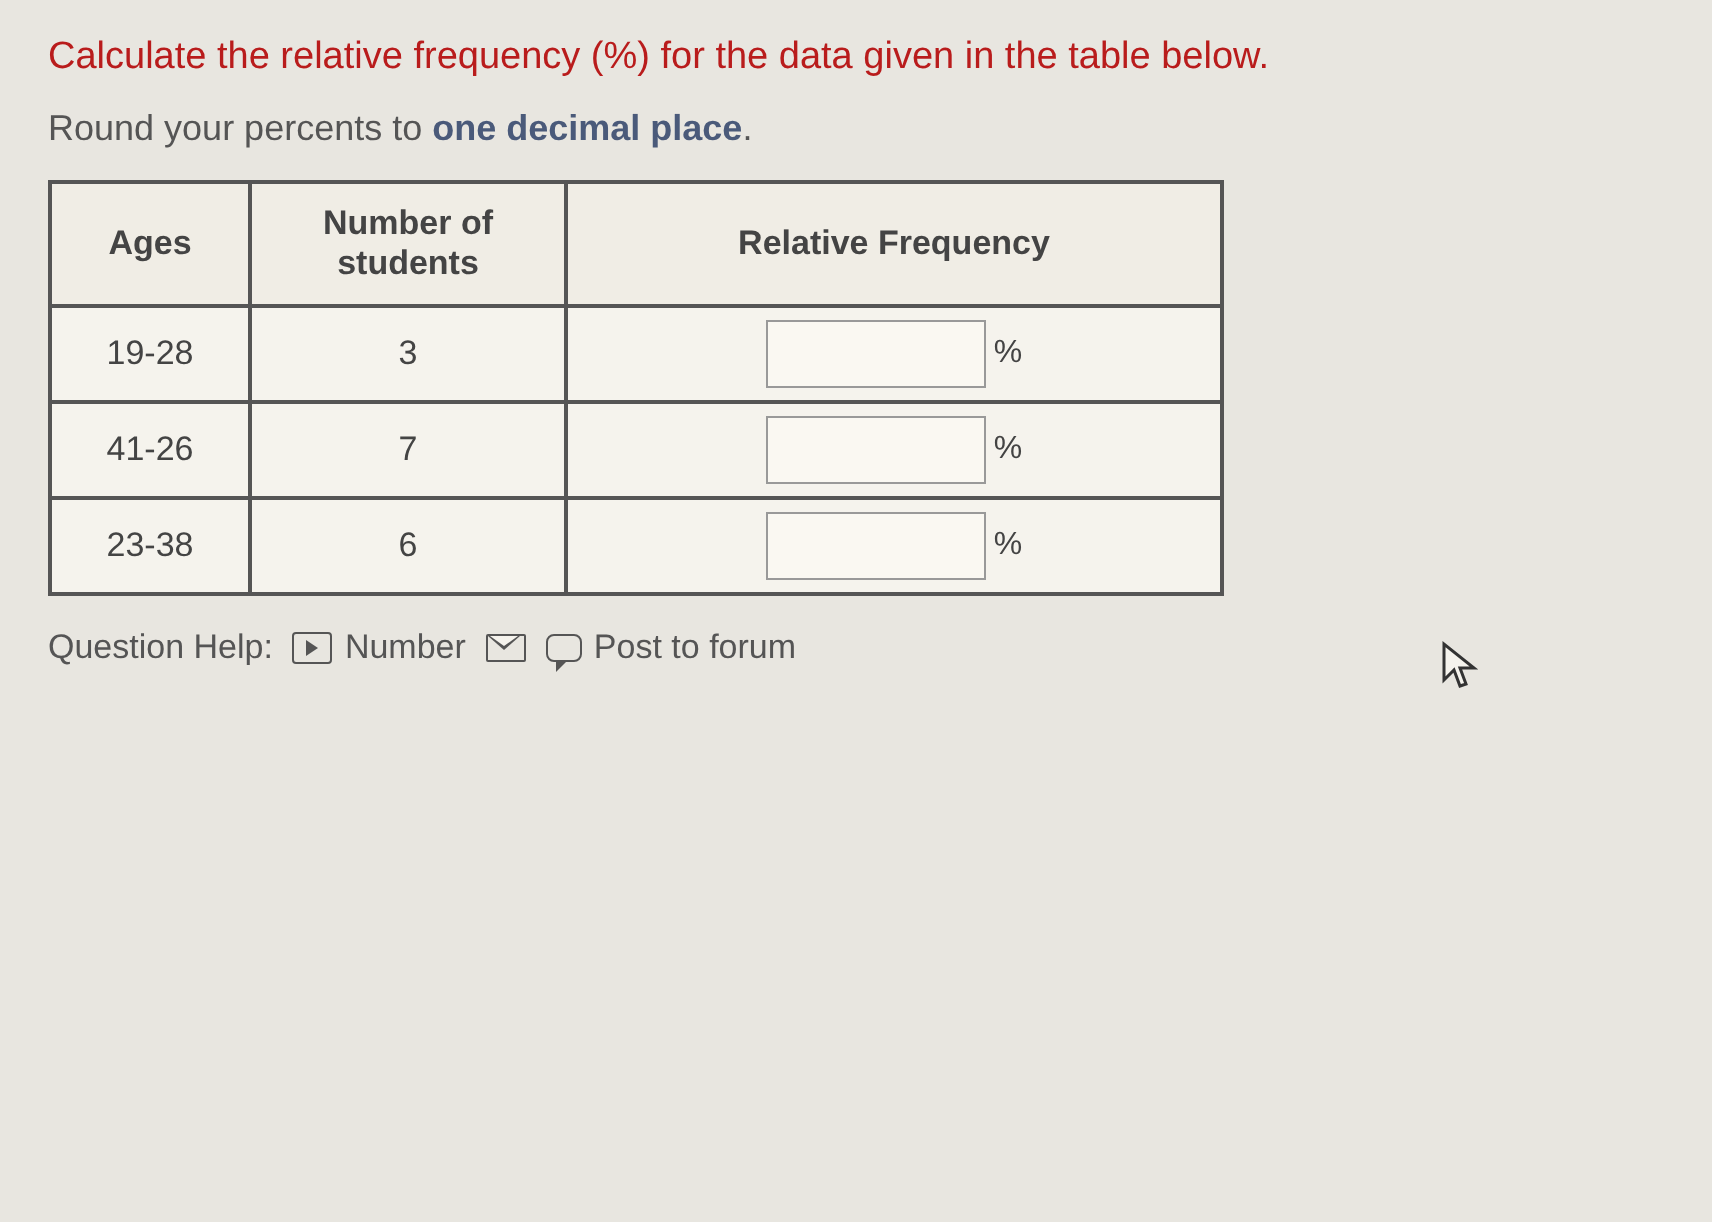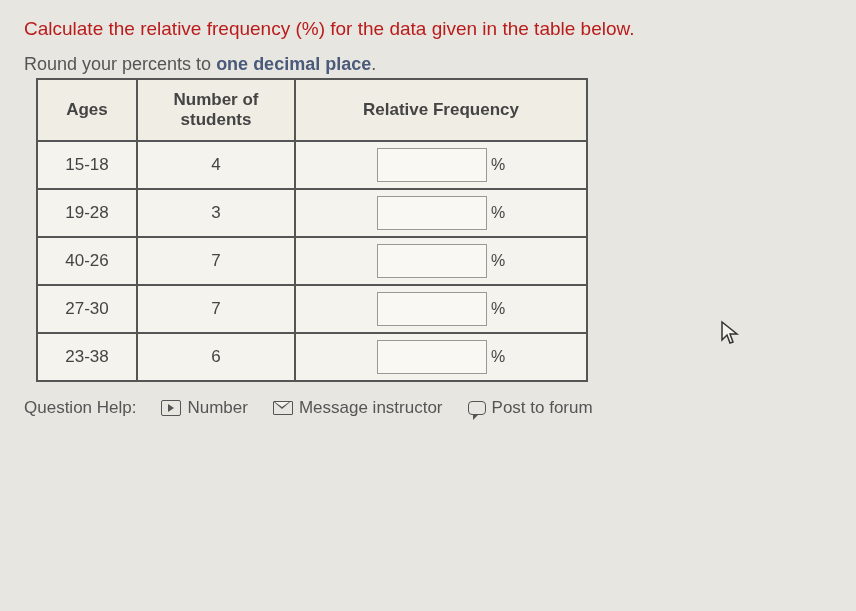--- a/index.html
+++ b/index.html
@@ -17,50 +17,49 @@
       position: relative;
     }
     .instruction {
       font-size: 19px;
       color: #b91c1c;
       margin-bottom: 14px;
     }
     .sub-instruction {
       font-size: 18px;
       color: #555;
-      margin-bottom: 3px;
+      margin-bottom: 15px;
     }
     .bold-blue {
       color: #4a5a7a;
       font-weight: bold;
     }
     table {
       border-collapse: collapse;
       background: #f5f3ed;
-      margin-left: 12px;
     }
     th, td {
       border: 2px solid #555;
       padding: 10px 14px;
       text-align: center;
       font-size: 17px;
       color: #444;
     }
     th {
       font-weight: bold;
       background: #f0ede5;
     }
     .ages-col {
       width: 100px;
     }
     .num-col {
       width: 158px;
     }
     .freq-col {
-      width: 292px;
+      width: 328px;
     }
     .freq-cell {
       padding: 6px;
     }
     .input-wrap {
       display: inline-flex;
       align-items: center;
       gap: 4px;
     }
     .freq-input {
@@ -74,21 +73,21 @@
     .percent-sign {
       font-size: 16px;
       color: #444;
     }
     .help-row {
       margin-top: 16px;
       font-size: 17px;
       color: #555;
       display: flex;
       align-items: center;
-      gap: 25px;
+      gap: 10px;
     }
     .help-item {
       display: inline-flex;
       align-items: center;
       gap: 6px;
       cursor: pointer;
     }
     .icon-box {
       display: inline-flex;
       align-items: center;
@@ -174,52 +173,32 @@
 
 <table>
   <thead>
     <tr>
       <th class="ages-col">Ages</th>
       <th class="num-col">Number of students</th>
       <th class="freq-col">Relative Frequency</th>
     </tr>
   </thead>
   <tbody>
-    <tr>
-      <td>15-18</td>
-      <td>4</td>
-      <td class="freq-cell">
-        <span class="input-wrap">
-          <input type="text" class="freq-input" value="" style="">
-          <span class="percent-sign">%</span>
-        </span>
-      </td>
-    </tr>
     <tr>
       <td>19-28</td>
       <td>3</td>
       <td class="freq-cell">
         <span class="input-wrap">
           <input type="text" class="freq-input" value="" style="">
           <span class="percent-sign">%</span>
         </span>
       </td>
     </tr>
     <tr>
-      <td>40-26</td>
-      <td>7</td>
-      <td class="freq-cell">
-        <span class="input-wrap">
-          <input type="text" class="freq-input" value="" style="">
-          <span class="percent-sign">%</span>
-        </span>
-      </td>
-    </tr>
-    <tr>
-      <td>27-30</td>
+      <td>41-26</td>
       <td>7</td>
       <td class="freq-cell">
         <span class="input-wrap">
           <input type="text" class="freq-input" value="" style="">
           <span class="percent-sign">%</span>
         </span>
       </td>
     </tr>
     <tr>
       <td>23-38</td>
@@ -237,21 +216,20 @@
 <div class="help-row">
   <span>Question Help:</span>
   <span class="help-item">
     <span class="icon-box">
         <span class="play-tri"></span>
       </span>
     <span>Number</span>
   </span>
   <span class="help-item">
     <span class="envelope"></span>
-    <span>Message instructor</span>
   </span>
   <span class="help-item">
     <span class="speech"></span>
     <span>Post to forum</span>
   </span>
 </div>
 
 <div class="cursor-ptr">
   <svg width="20" height="26" viewBox="0 0 20 26">
     <path d="M2 2 L2 20 L7 15 L10 23 L13 22 L10 14 L17 14 Z" fill="#f5f3ed" stroke="#333" stroke-width="1.5"></path>

